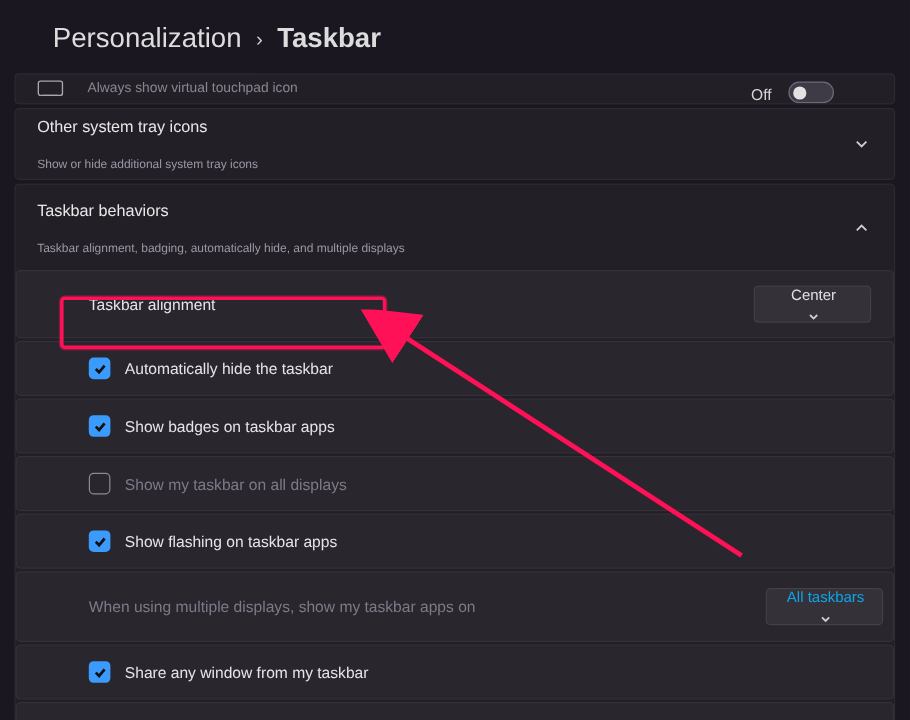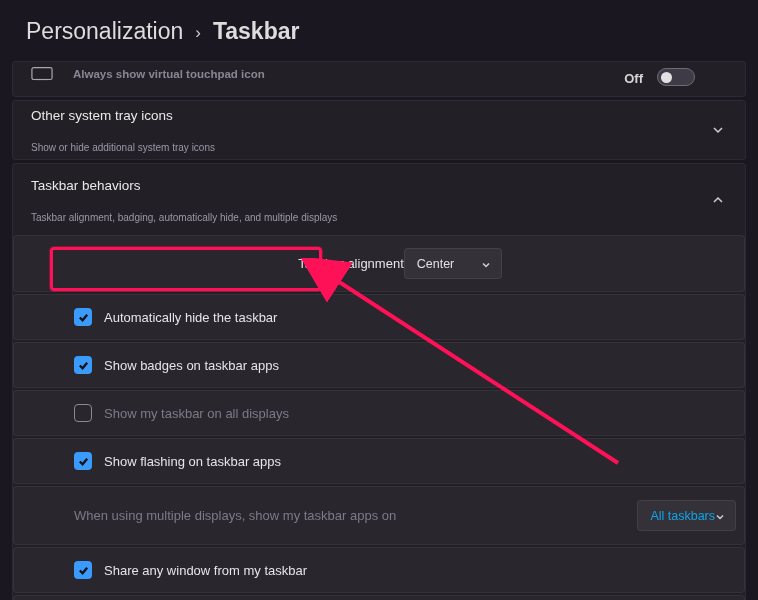--- a/index.html
+++ b/index.html
@@ -1,17 +1,17 @@
 <!DOCTYPE html>
 <html><head>
   <meta charset="utf-8">
   <style>
     * { margin:0; padding:0; box-sizing:border-box; font-family:"Segoe UI",Arial,sans-serif; }
     body { width:758px; height:600px; background:#1a1720; color:#fff; overflow:hidden; position:relative; }
-    .breadcrumb { padding:18px 26px 16px; font-size:23px; color:#ddd; display:flex; align-items:center; gap:12px; }
+    .breadcrumb { padding:18px 26px 16px; font-size:23px; color:#ddd; display:flex; align-items:center; gap:12px;margin-left:18px; }
     .breadcrumb .crumb-first { font-weight:400; }
     .breadcrumb .crumb-sep { font-size:17px; color:#ccc; margin-top:2px; }
     .breadcrumb .crumb-last { font-weight:600; }
     .content { padding:0 12px; }
     .card, .row-sub {
       background:rgba(255,255,255,0.035);
       border:1px solid rgba(255,255,255,0.05);
       border-radius:4px;
       margin-bottom:3px;
       position:relative;
@@ -34,40 +34,40 @@
     .rows { padding:0; }
     .row-sub { display:flex; align-items:center; padding:13px 8px 13px 60px; margin-bottom:2px; }
     .row-sub .left { display:flex; align-items:center; gap:12px; flex:1; }
     .row-sub .lbl { font-size:13px; color:#e4e4ea; }
     .row-sub.dis .lbl { color:#7d7a88; }
     .row-sub.dis2 { color:#7d7a88; font-size:13px; justify-content:space-between; }
     .cb { width:18px; height:18px; border-radius:4px; background:#3a9bfc; display:flex; align-items:center; justify-content:center; }
     .cb.unchecked { background:transparent; border:1.5px solid #8b8996; }
     .cb svg { width:11px; height:11px; }
     .cb svg path { stroke:#111; stroke-width:2.5; fill:none; }
-    .dropdown { min-width:98px; height:31px; background:rgba(255,255,255,0.055); border:1px solid rgba(255,255,255,0.07); border-radius:4px; display:flex; align-items:center; justify-content:space-between; padding:0 10px 0 12px; font-size:12.5px; color:#e0e0e5; }
+    .dropdown { min-width:98px; height:31px; background:rgba(255,255,255,0.055); border:1px solid rgba(255,255,255,0.07); border-radius:4px; display:flex; align-items:center; justify-content:space-between; padding:0 10px 0 12px; font-size:12.5px; color:#e0e0e5;flex-direction:column; }
     .dropdown.dis { color:#0ea5e9; }
     .dropdown .chev { width:10px; height:10px; }
-    .align-row { display:flex; align-items:center; justify-content:center; padding:12px 18px 12px 60px; margin-bottom:2px; }
+    .align-row { display:flex; align-items:center; justify-content:space-between; padding:12px 18px 12px 60px; margin-bottom:2px; }
     .align-row .lbl { font-size:13px; color:#e4e4ea; }
     .highlight-box { position:absolute; border:3.5px solid #ff1157; border-radius:4px; left:50px; top:247px; width:272px; height:44px; pointer-events:none; box-shadow:0 0 0 1px rgba(255,17,87,0.35); }
     .arrow-svg { position:absolute; left:300px; top:258px; width:340px; height:220px; pointer-events:none; }
   </style>
 </head>
 <body>
 
 <div class="breadcrumb">
   <span class="crumb-first">Personalization</span>
   <span class="crumb-sep">›</span>
   <span class="crumb-last">Taskbar</span>
 </div>
 
 <div class="content">
 
-  <div class="card h3" style="height:36px; overflow:hidden;font-weight:bold;">
+  <div class="card h3" style="height:26px; overflow:hidden;">
     <div class="card-top">
       <span class="icon">
         <svg viewBox="0 0 24 16">
             <rect x="1" y="1" width="22" height="13" rx="2" fill="none" stroke="#bfbfc8" stroke-width="1.3"></rect>
             <line x1="5" y1="14" x2="19" y2="14" stroke="#bfbfc8" stroke-width="1.3"></line>
           </svg>
       </span>
       <span class="t2">Always show virtual touchpad icon</span>
     </div>
     <div class="toggle-wrap">

